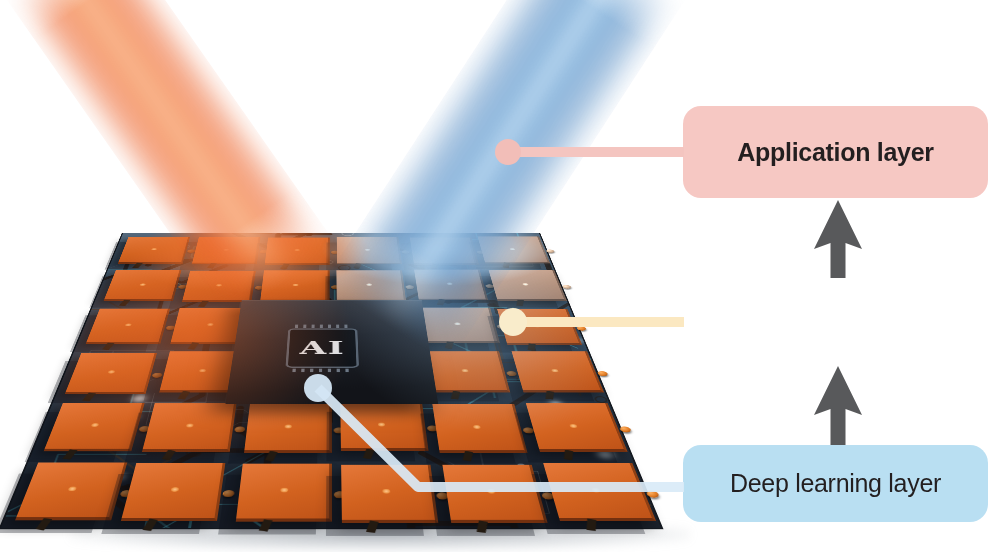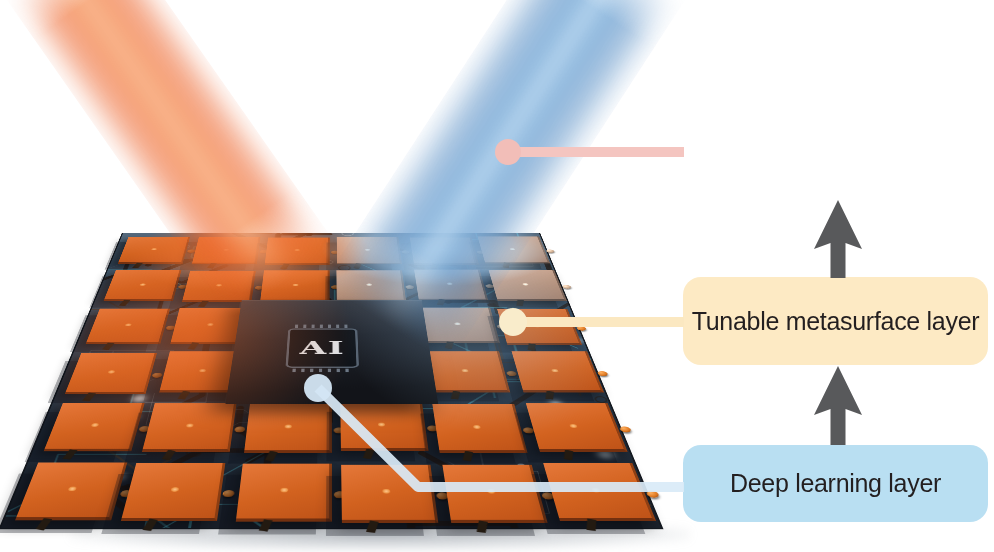--- a/index.html
+++ b/index.html
@@ -410,20 +410,20 @@
     <path d="M513 322 H684" stroke="#fbe8c1" stroke-width="10" fill="none"></path>
     <circle cx="513" cy="322" r="14" fill="#f9eccb"></circle>
 
     <path d="M318 388 L418 487 H684" stroke="#d9eaf7" stroke-width="10" fill="none" stroke-linejoin="round" stroke-opacity=".92"></path>
     <circle cx="318" cy="388" r="14" fill="#d4e6f4" fill-opacity=".95"></circle>
 
     <path d="M838 200 L814 249 L830.5 243 L830.5 278 L845.5 278 L845.5 243 L862 249 Z" fill="#58595b"></path>
     <path d="M838 366 L814 415 L830.5 409 L830.5 445 L845.5 445 L845.5 409 L862 415 Z" fill="#58595b"></path>
   </svg>
 
-  <div class="layer-box" id="box-meta">
-    <span>Tunable metasurface layer</span>
+  <div class="layer-box" id="box-app">
+    <span>Application layer</span>
   </div>
   <div class="layer-box" id="box-deep">
     <span>Deep learning layer</span>
   </div>
 
 </div>
 
 </body></html>

